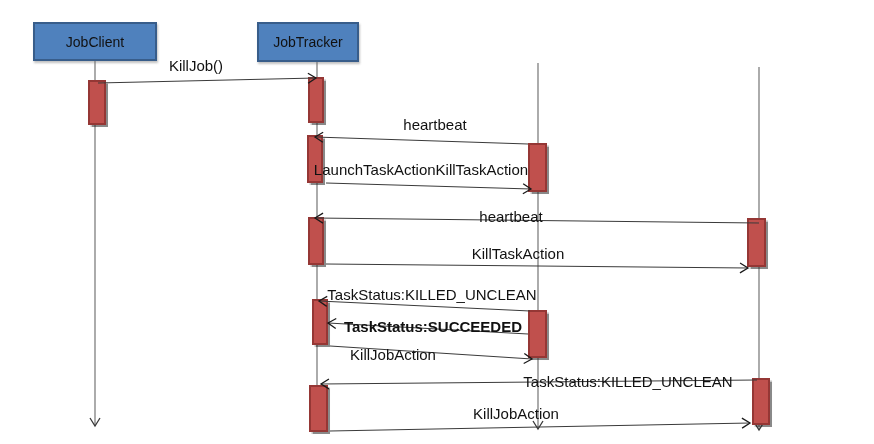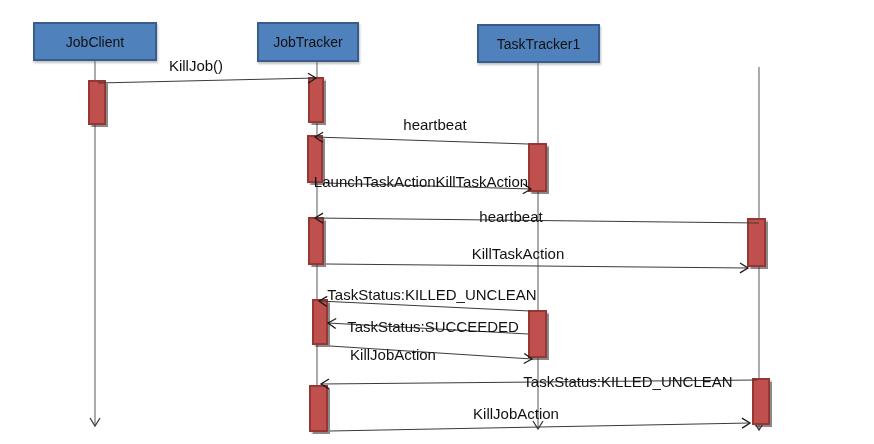--- a/index.html
+++ b/index.html
@@ -62,21 +62,20 @@
       </marker>
     </defs>
     <line x1="95" y1="61" x2="95" y2="426" stroke="#7f7f7f" stroke-width="1.3" marker-end="url(#lfArrow)"></line>
     <line x1="317" y1="62" x2="317" y2="431" stroke="#7f7f7f" stroke-width="1.3"></line>
     <line x1="538" y1="63" x2="538" y2="429" stroke="#7f7f7f" stroke-width="1.3" marker-end="url(#lfArrow)"></line>
     <line x1="759" y1="67" x2="759" y2="430" stroke="#7f7f7f" stroke-width="1.3" marker-end="url(#lfArrow)"></line>
   </svg>
 
   <div class="actor" style="left:33px; top:22px; width:124px; height:39px;">JobClient</div>
   <div class="actor" style="left:257px; top:22px; width:102px; height:40px;">JobTracker</div>
-  <div class="actor" style="left:477px; top:24px; width:123px; height:39px;">TaskTracker1</div>
 
   <div class="activation" style="left:88px;  top:80px;  width:18px; height:45px;"></div>
   <div class="activation" style="left:308px; top:77px;  width:16px; height:46px;"></div>
   <div class="activation" style="left:307px; top:135px; width:16px; height:48px;"></div>
   <div class="activation" style="left:528px; top:143px; width:19px; height:49px;"></div>
   <div class="activation" style="left:308px; top:217px; width:16px; height:48px;"></div>
   <div class="activation" style="left:747px; top:218px; width:19px; height:49px;"></div>
   <div class="activation" style="left:312px; top:299px; width:16px; height:46px;"></div>
   <div class="activation" style="left:528px; top:310px; width:19px; height:48px;"></div>
   <div class="activation" style="left:309px; top:385px; width:19px; height:47px;"></div>
@@ -95,22 +94,22 @@
     <line x1="326" y1="264" x2="748" y2="268" stroke="#3a3a3a" stroke-width="1" marker-end="url(#msgArrow)"></line>
     <line x1="530" y1="311" x2="319" y2="301" stroke="#3a3a3a" stroke-width="1" marker-end="url(#msgArrow)"></line>
     <line x1="528" y1="334" x2="328" y2="323" stroke="#3a3a3a" stroke-width="1" marker-end="url(#msgArrow)"></line>
     <line x1="330" y1="346" x2="532" y2="359" stroke="#3a3a3a" stroke-width="1" marker-end="url(#msgArrow)"></line>
     <line x1="757" y1="380" x2="321" y2="384" stroke="#3a3a3a" stroke-width="1" marker-end="url(#msgArrow)"></line>
     <line x1="330" y1="431" x2="750" y2="423" stroke="#3a3a3a" stroke-width="1" marker-end="url(#msgArrow)"></line>
   </svg>
 
   <div class="msg-label" style="left:196px; top:58px;">KillJob()</div>
   <div class="msg-label" style="left:435px; top:117px;">heartbeat</div>
-  <div class="msg-label" style="left:421px; top:162px;margin-top:12px;">LaunchTaskActionKillTaskAction</div>
+  <div class="msg-label" style="left:421px; top:162px;">LaunchTaskActionKillTaskAction</div>
   <div class="msg-label" style="left:511px; top:209px;">heartbeat</div>
   <div class="msg-label" style="left:518px; top:246px;">KillTaskAction</div>
   <div class="msg-label" style="left:432px; top:287px;">TaskStatus:KILLED_UNCLEAN</div>
-  <div class="msg-label" style="left:433px; top:319px;">TaskStatus:SUCCEEDED</div>
+  <div class="msg-label" style="left:433px; top:319px;font-weight:bold;">TaskStatus:SUCCEEDED</div>
   <div class="msg-label" style="left:393px; top:347px;">KillJobAction</div>
   <div class="msg-label" style="left:628px; top:374px;">TaskStatus:KILLED_UNCLEAN</div>
   <div class="msg-label" style="left:516px; top:406px;">KillJobAction</div>
 
 </div>
 
 </body></html>

